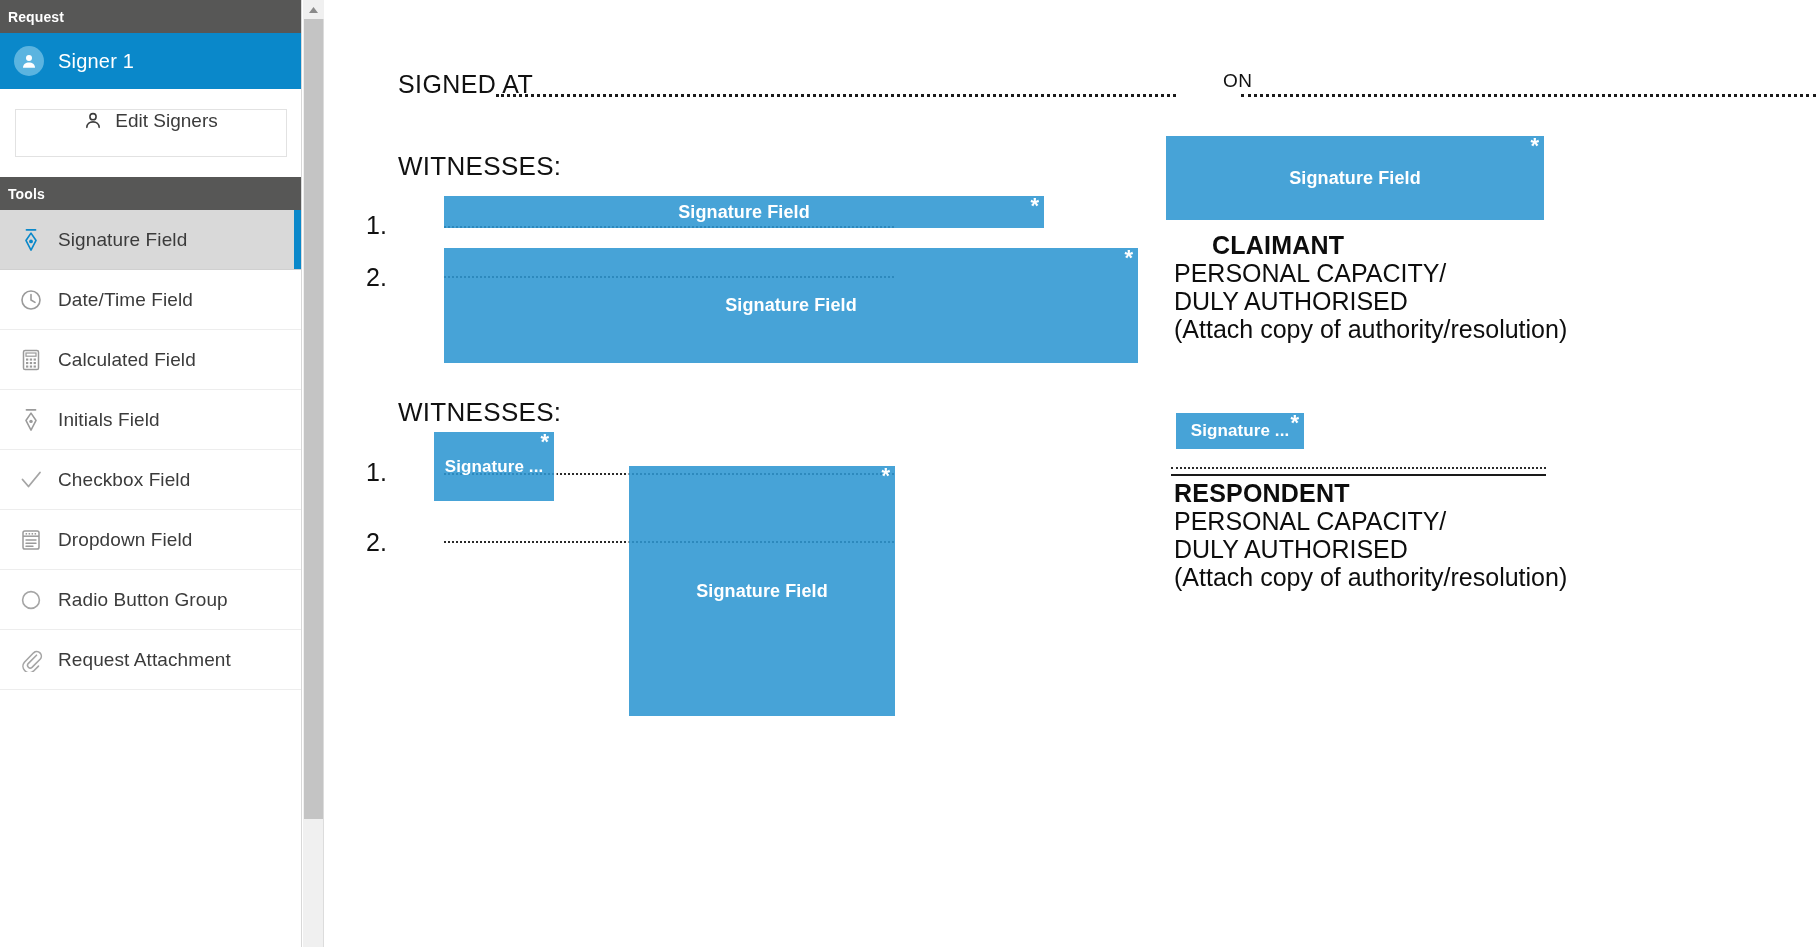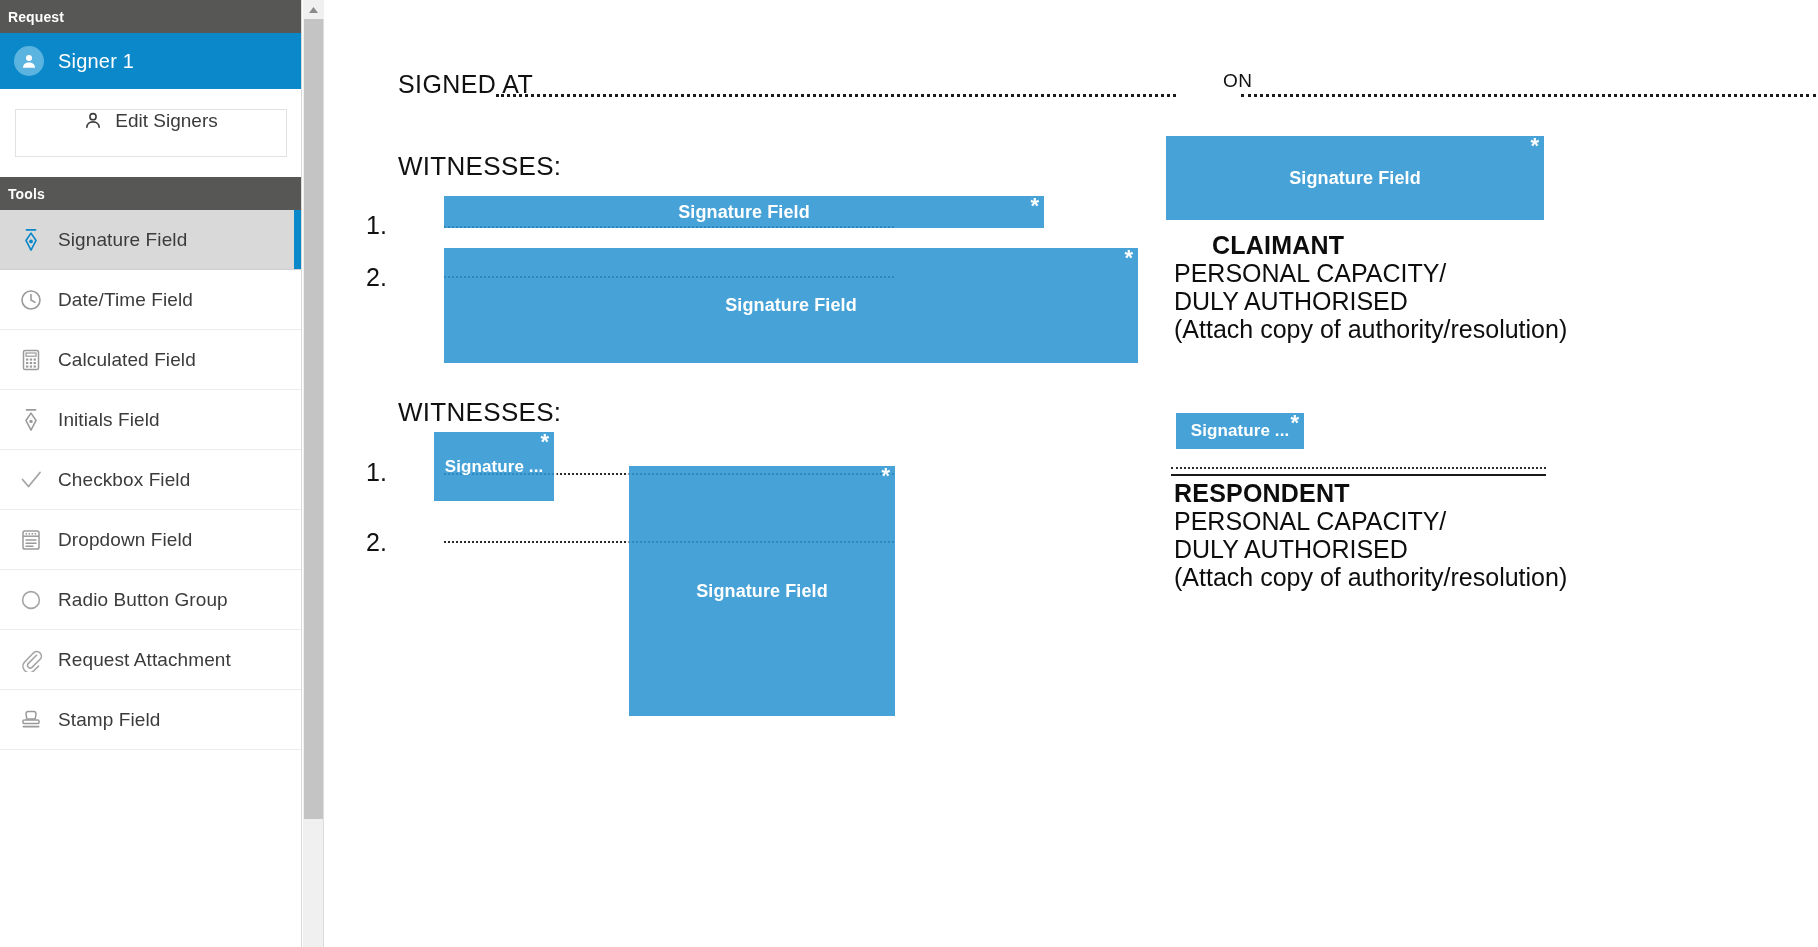--- a/index.html
+++ b/index.html
@@ -334,30 +334,20 @@
 
       <div class="tool-item">
         <span class="tool-icon">
           <svg width="24" height="24" viewBox="0 0 24 24" aria-hidden="true">
             <path d="M17.5 7.2 L9.2 15.6a2.7 2.7 0 0 0 3.8 3.8l8.1-8.1a4.6 4.6 0 0 0-6.5-6.5L5.4 14.2a6.4 6.4 0 0 0 9 9l5.1-5.1" fill="none" stroke="#a5a5a5" stroke-width="1.6" stroke-linecap="round" stroke-linejoin="round"></path>
           </svg>
         </span>
         <span class="tool-label">Request Attachment</span>
       </div>
 
-      <div class="tool-item">
-        <span class="tool-icon">
-          <svg width="24" height="24" viewBox="0 0 24 24" aria-hidden="true">
-            <path d="M9 3.6h6a2 2 0 0 1 2 2.2l-.8 5.2h-8.4L7 5.8a2 2 0 0 1 2-2.2z" fill="none" stroke="#9a9a9a" stroke-width="1.5" stroke-linejoin="round"></path>
-            <rect x="4" y="12" width="16" height="3.6" rx="1.2" fill="none" stroke="#9a9a9a" stroke-width="1.5"></rect>
-            <path d="M4.4 18.6h15.2" stroke="#9a9a9a" stroke-width="1.8" stroke-linecap="round"></path>
-          </svg>
-        </span>
-        <span class="tool-label">Stamp Field</span>
-      </div>
 
     </div>
   </div>
 
   <div id="sb-track">
     <div id="sb-up">
       <svg width="11" height="8" viewBox="0 0 11 8" aria-hidden="true">
         <path d="M5.5 1 L10 7 L1 7 Z" fill="#8a8a8a"></path>
       </svg>
     </div>

